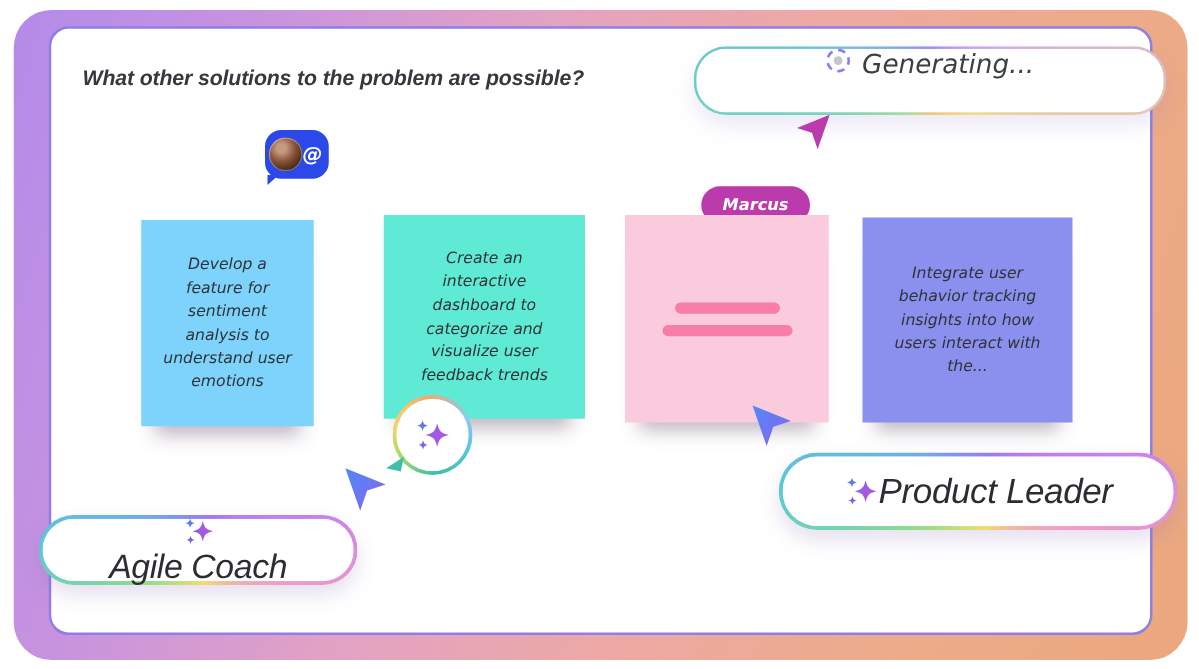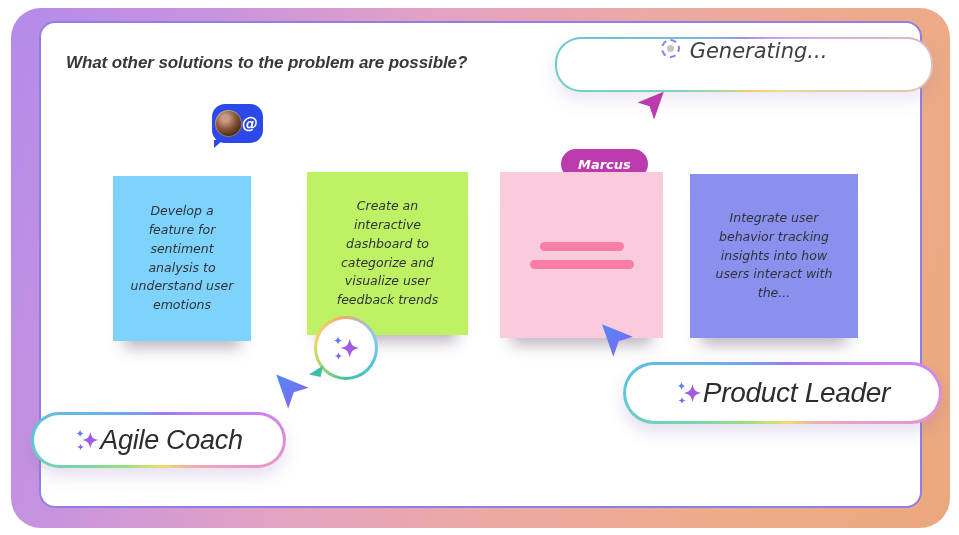--- a/index.html
+++ b/index.html
@@ -47,21 +47,21 @@
                 background:radial-gradient(circle at 38% 32%,#c79a82 14%,#8a573c 42%,#55331f 66%,#241712 92%);
                 box-shadow:inset 0 0 0 1px rgba(255,255,255,.35);}
   .at-glyph{color:#fff;font-weight:700;font-size:16px;margin-left:0px;position:relative;}
   .at-square{position:absolute;right:-3px;top:-4px;width:4px;height:4px;background:#fff;border-radius:1px;}
 
   
   .note{position:absolute;display:flex;align-items:center;justify-content:center;text-align:center;
         padding:10px 15px;box-sizing:border-box;color:#2f3338;font-size:12.5px;line-height:1.5;font-weight:500;
         box-shadow:0 18px 14px -11px rgba(100,80,110,.42);}
   .note-0{left:113px;top:176px;width:138px;height:165px;background:#7dd3fc;text-align:center;}
-  .note-1{left:307px;top:172px;width:161px;height:163px;background:#bef264;}
+  .note-1{left:307px;top:172px;width:161px;height:163px;background:#5eead4;}
   .note-2{left:500px;top:172px;width:163px;height:166px;background:#facbdc;flex-direction:column;gap:9px;}
   .note-3{left:690px;top:174px;width:168px;height:164px;background:#8b90ee;}
   .ph-bar{height:9px;border-radius:5px;background:#f87ea7;}
   .ph-bar.b1{width:84px;}
   .ph-bar.b2{width:104px;}
 
   
   .ai-bubble{position:absolute;left:314px;top:316px;width:58px;height:58px;border-radius:50%;
              border:3px solid transparent;
              background:linear-gradient(#fff,#fff) padding-box,
@@ -69,21 +69,21 @@
              display:flex;align-items:center;justify-content:center;}
   .ai-bubble::before{content:"";position:absolute;left:-7px;bottom:1px;width:0;height:0;
              border-right:12px solid #3fbfa8;border-top:12px solid transparent;transform:rotate(12deg);}
 
   
   .agent-pill{position:absolute;border:3px solid transparent;border-radius:999px;
               background:linear-gradient(#fff,#fff) padding-box,
                 conic-gradient(from -90deg,#5bc8d8,#7f96f2 15%,#9b7bf0 30%,#c77ff0 45%,#ef9dc6 56%,#f2dc6a 72%,#bfe07a 84%,#8edc8a 92%,#5bc8d8) border-box;
               display:flex;align-items:center;justify-content:center;gap:0;color:#2b2d31;
               box-shadow:0 8px 16px rgba(140,110,180,.22);}
-  .agile-pill{left:31px;top:412px;width:249px;height:50px;font-size:27px;}
+  .agile-pill{left:31px;top:412px;width:249px;height:50px;font-size:27px;flex-direction:column;}
   .product-pill{left:623px;top:362px;width:313px;height:56px;font-size:28px;}
   .agent-label{font-weight:500;letter-spacing:-.3px;font-family:"Liberation Sans",sans-serif;}
   .spark-svg{flex:0 0 auto;}
 </style>
 </head>
 <body>
 
 <svg width="0" height="0" style="position:absolute">
   <defs>
     <linearGradient id="cursorGrad" x1="0" y1="0" x2="1" y2="1">

